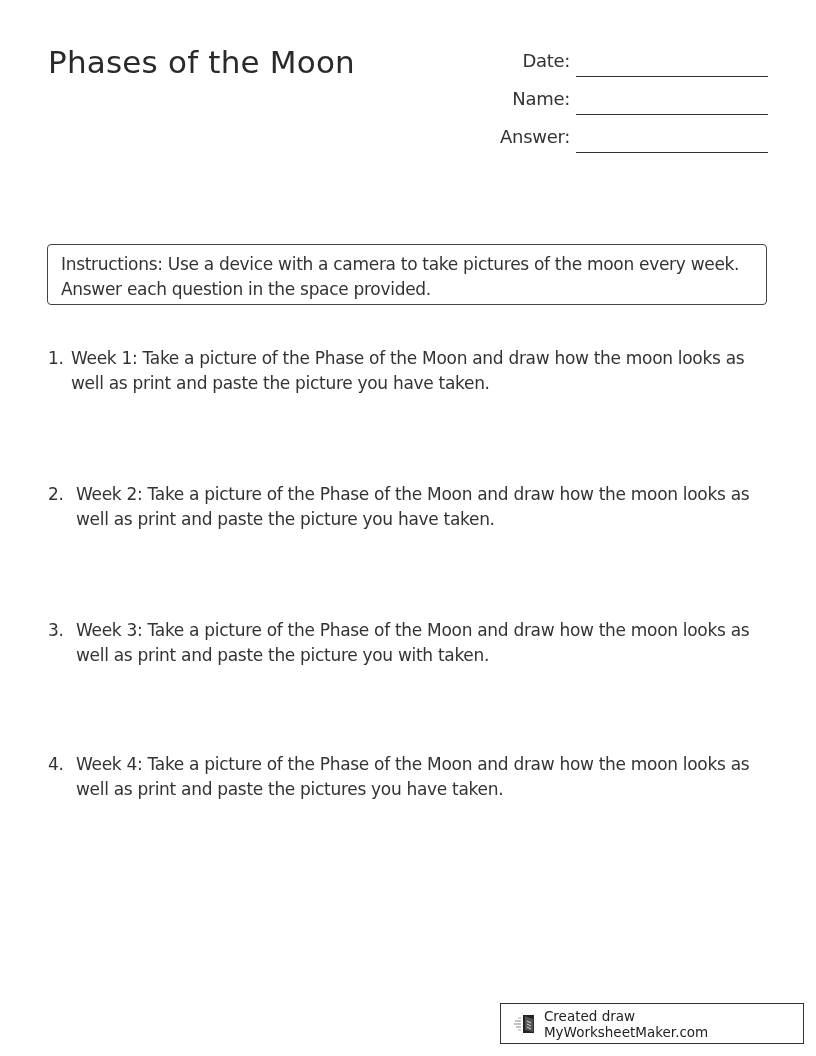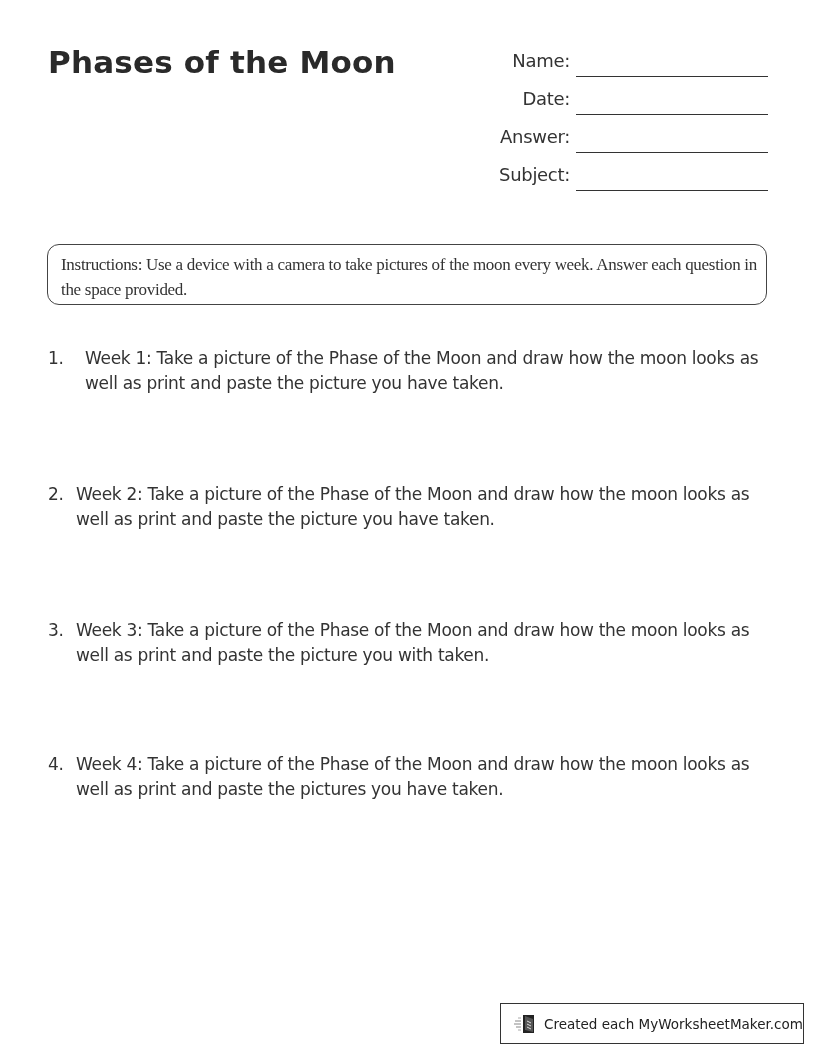--- a/index.html
+++ b/index.html
@@ -2,73 +2,69 @@
 <html><head>
 <meta charset="utf-8">
 <style>
   html, body { margin: 0; padding: 0; background: #ffffff; }
   body {
     width: 816px; height: 1056px; position: relative; overflow: hidden;
     font-family: "DejaVu Sans", sans-serif; color: #2a2a2a;
   }
   .title {
     position: absolute; left: 48px; top: 44px;
-    font-size: 31px; font-weight: bold; letter-spacing: 0.2px; color: #2a2a2a;
+    font-size: 31px; font-weight: normal; letter-spacing: 0.2px; color: #2a2a2a;
   }
   .fields { position: absolute; left: 490px; top: 48px; width: 280px; }
   .field-row { position: relative; height: 38px; }
   .field-label {
     position: absolute; right: 200px; top: 2px; text-align: right;
     font-size: 18px; color: #333; white-space: nowrap; letter-spacing: -0.3px;
   }
   .field-line {
     position: absolute; left: 86px; right: 2px; top: 28px;
     height: 0; border-bottom: 1.5px solid #333;
   }
   .instructions {
     position: absolute; left: 47px; top: 244px; width: 705px; height: 52px;
-    border: 1.5px solid #444; border-radius: 12px;
+    border: 1.5px solid #444; border-radius: 4px;
     padding: 7px 0 0 13px;
-    font-size: 17px; line-height: 25px; color: #333; letter-spacing: -0.3px; font-family: Liberation Serif, serif;
+    font-size: 17px; line-height: 25px; color: #333; letter-spacing: -0.3px;
   }
   .question {
     position: absolute; left: 48px; width: 720px;
     font-size: 17px; line-height: 25px; color: #333; letter-spacing: -0.3px;
   }
   .q-num { position: absolute; left: 0; top: 0; }
-  .q-text { margin-left: 37px; display: block; }
+  .q-text { margin-left: 23px; display: block; }
   .q2 .q-text, .q3 .q-text, .q4 .q-text { margin-left: 28px; }
   .footer {
     position: absolute; left: 500px; top: 1003px; width: 304px; height: 41px;
     border: 1.5px solid #333; box-sizing: border-box;
     display: flex; align-items: center; padding-left: 13px;
     font-family: "DejaVu Sans", sans-serif; font-size: 13.5px; color: #222;
   }
   .logo { width: 24px; height: 22px; margin-right: 6px; }
 </style>
 </head>
 <body>
 
 <div class="title">Phases of the Moon</div>
 
 <div class="fields">
   <div class="field-row">
+    <span class="field-label">Date:</span>
+    <div class="field-line"></div>
+  </div>
+  <div class="field-row">
     <span class="field-label">Name:</span>
     <div class="field-line"></div>
   </div>
   <div class="field-row">
-    <span class="field-label">Date:</span>
-    <div class="field-line"></div>
-  </div>
-  <div class="field-row">
     <span class="field-label">Answer:</span>
-    <div class="field-line"></div>
-  </div>
-  <div class="field-row">
-    <span class="field-label">Subject:</span>
     <div class="field-line"></div>
   </div>
 </div>
 
 <div class="instructions">Instructions: Use a device with a camera to take pictures of the moon every week. Answer each question in the space provided.</div>
 
 <div class="question q1" style="top:346px;">
   <span class="q-num">1.</span>
   <span class="q-text">Week 1: Take a picture of the Phase of the Moon and draw how the moon looks as well as print and paste the picture you have taken.</span>
 </div>
@@ -92,14 +88,14 @@
   <svg class="logo" viewBox="0 0 24 22">
     <line x1="1" y1="8" x2="7" y2="8" stroke="#888" stroke-width="1"></line>
     <line x1="0" y1="11" x2="7" y2="11" stroke="#888" stroke-width="1"></line>
     <line x1="2" y1="14" x2="7" y2="14" stroke="#888" stroke-width="1"></line>
     <line x1="4" y1="5" x2="7" y2="5" stroke="#aaa" stroke-width="1"></line>
     <line x1="4" y1="17" x2="7" y2="17" stroke="#aaa" stroke-width="1"></line>
     <path d="M9 2 L20 2 L20 20 L9 20 Z" fill="#222"></path>
     <path d="M11 3 L19 6 L19 19 L11 17 Z" fill="#555"></path>
     <path d="M13 8 L17 10 M13 11 L17 13 M13 14 L17 16" stroke="#ddd" stroke-width="1"></path>
   </svg>
-  <span>Created each MyWorksheetMaker.com</span>
+  <span>Created draw MyWorksheetMaker.com</span>
 </div>
 
 </body></html>

